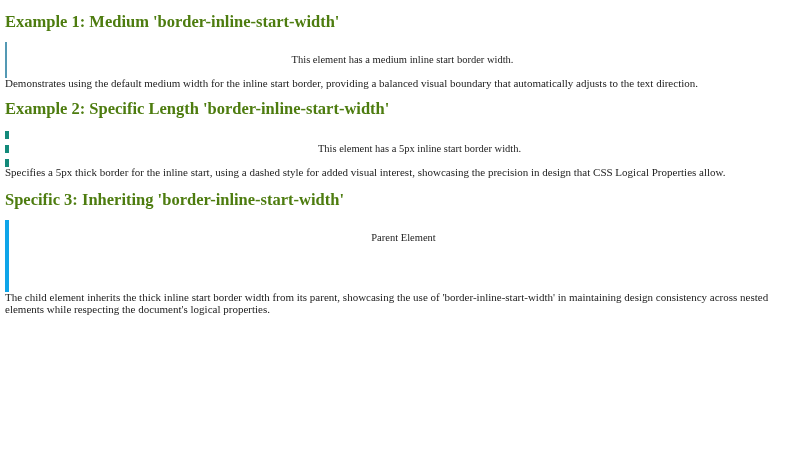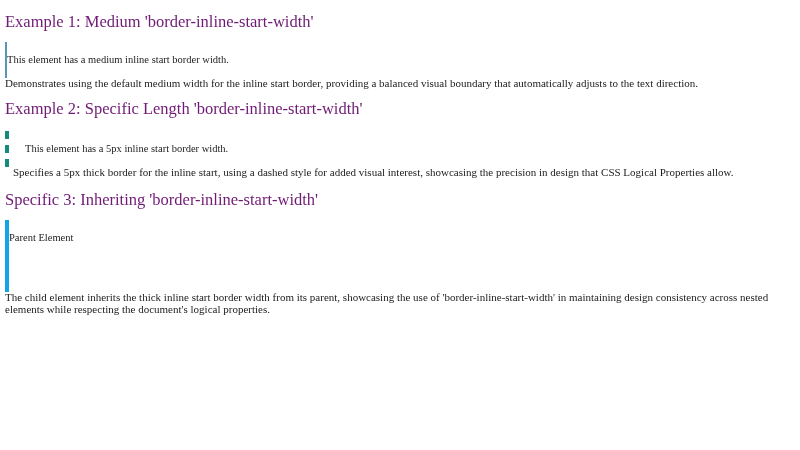--- a/index.html
+++ b/index.html
@@ -13,61 +13,61 @@
     body {
       font-family: "Liberation Serif", serif;
       color: #222;
       font-size: 10.5px;
       padding: 0 5px;
       box-sizing: border-box;
     }
     h2 {
       font-family: "Liberation Serif", serif;
       font-size: 16.5px;
-      font-weight: normal;
+      font-weight: bold;
       margin: 0;
-      color: #701a75;
+      color: #4d7c0f;
       position: absolute;
       left: 5px;
     }
     .desc {
       position: absolute;
       left: 5px;
       width: 780px;
       line-height: 11.5px;
       font-size: 11px;
     }
     .box {
       position: absolute;
       left: 5px;
       width: 793px;
       box-sizing: border-box;
     }
     .box-text {
       position: absolute;
       width: 100%;
-      text-align: left;
+      text-align: center;
       font-size: 10.5px;
     }
     #ex1-box { top: 42px; height: 36px; border-left: 2.5px solid #5499b4; }
     #ex2-box { top: 131px; height: 36px; border-left: 4px dashed #138a7a; }
     #ex3-box { top: 220px; height: 72px; border-left: 4px solid #0ea5e9; }
   </style>
 </head>
 <body>
 
 <h2 style="top:12px;">Example 1: Medium 'border-inline-start-width'</h2>
 <div id="ex1-box" class="box">
   <div class="box-text" style="top:12px;">This element has a medium inline start border width.</div>
 </div>
 <div class="desc" style="top:78px;">Demonstrates using the default medium width for the inline start border, providing a balanced visual boundary that automatically adjusts to the text direction.</div>
 
 <h2 style="top:99px;">Example 2: Specific Length 'border-inline-start-width'</h2>
 <div id="ex2-box" class="box">
   <div class="box-text" style="top:12px;padding-left:16px;">This element has a 5px inline start border width.</div>
 </div>
-<div class="desc" style="top:167px;margin-left:8px;">Specifies a 5px thick border for the inline start, using a dashed style for added visual interest, showcasing the precision in design that CSS Logical Properties allow.</div>
+<div class="desc" style="top:167px;">Specifies a 5px thick border for the inline start, using a dashed style for added visual interest, showcasing the precision in design that CSS Logical Properties allow.</div>
 
 <h2 style="top:190px;">Specific 3: Inheriting 'border-inline-start-width'</h2>
 <div id="ex3-box" class="box">
   <div class="box-text" style="top:12px;">Parent Element</div>
 </div>
 <div class="desc" style="top:292px;">The child element inherits the thick inline start border width from its parent, showcasing the use of 'border-inline-start-width' in maintaining design consistency across nested elements while respecting the document's logical properties.</div>
 
 </body></html>

